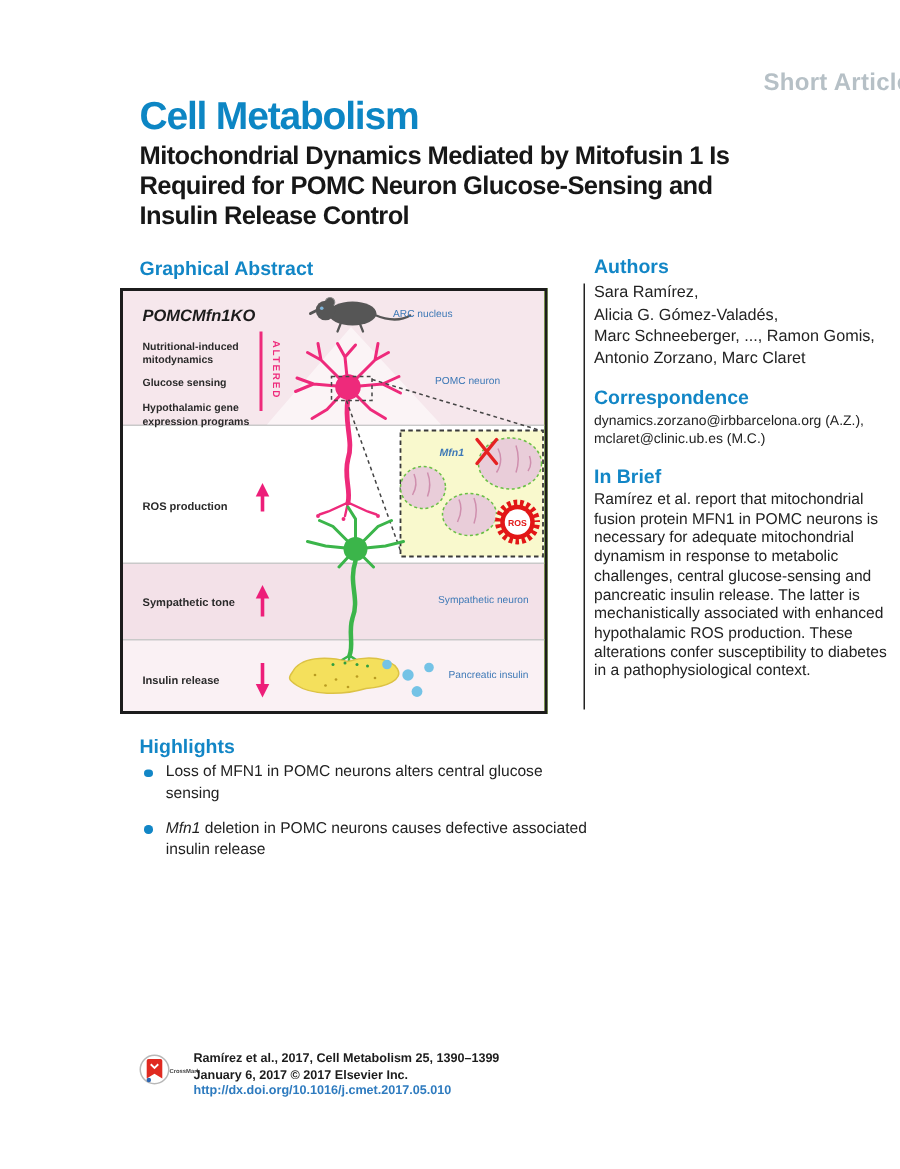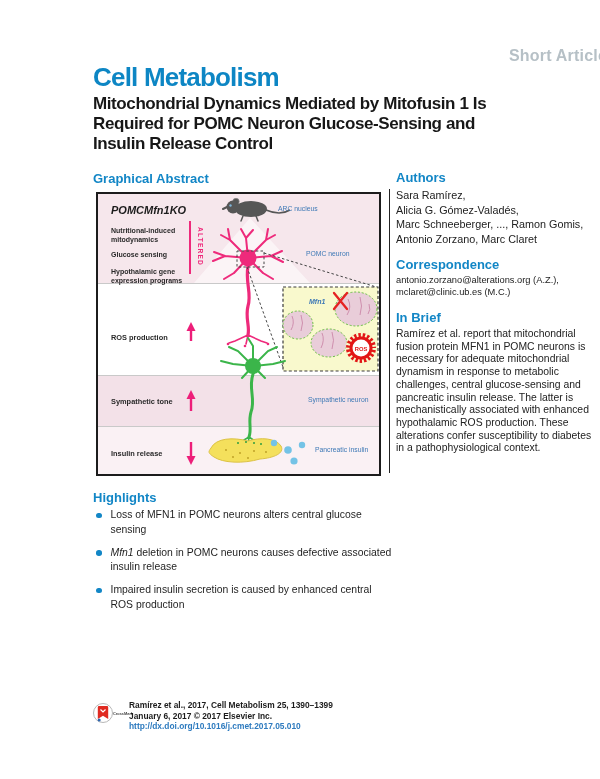--- a/index.html
+++ b/index.html
@@ -5,21 +5,21 @@
   html,body{margin:0;padding:0;background:#fff;}
   .page{position:relative;width:600px;height:779px;background:#ffffff;overflow:hidden;
         font-family:"Liberation Sans", sans-serif;color:#1c1c1c;margin-left:44px;}
   .abs{position:absolute;}
   .short-article{top:47px;right:37px;font-size:16px;font-weight:bold;color:#b6c0c6;letter-spacing:.2px;}
   .journal{top:62px;left:49px;font-size:26px;font-weight:bold;color:#0d86c4;letter-spacing:-.8px;}
   .title{top:94px;left:49px;width:480px;font-size:17px;line-height:20px;font-weight:bold;
          color:#171717;letter-spacing:-.4px;}
   .sec-head{font-size:13px;font-weight:bold;color:#1286c6;}
   .ga-head{top:171px;left:49px;}
-  .figure{top:192px;left:52px;width:281px;height:280px;border:2.5px solid #1c1c1c;background:#84cc16;}
+  .figure{top:192px;left:36px;width:281px;height:280px;border:2.5px solid #1c1c1c;background:#84cc16;}
   .figure svg{display:block;}
   svg text{font-family:"Liberation Sans", sans-serif;}
   .authors-head{top:170px;left:352px;}
   .vrule{top:189px;left:345px;width:1px;height:284px;background:#222;}
   .names{top:188px;left:352px;font-size:10.8px;line-height:14.6px;color:#222;white-space:nowrap;}
   .corr-head{top:257px;left:352px;}
   .emails{top:275px;left:352px;font-size:9.3px;line-height:11.9px;color:#222;white-space:nowrap;}
   .emails a{color:#222;text-decoration:none;}
   .inbrief-head{top:310px;left:352px;}
   .inbrief{top:328px;left:352px;width:201px;font-size:10.4px;line-height:12.7px;color:#222;}
@@ -174,40 +174,36 @@
   <div class="abs vrule"></div>
   <div class="abs sec-head authors-head">Authors</div>
   <div class="abs names">
     <div>Sara Ramírez,</div>
     <div>Alicia G. Gómez-Valadés,</div>
     <div>Marc Schneeberger, ..., Ramon Gomis,</div>
     <div>Antonio Zorzano, Marc Claret</div>
   </div>
   <div class="abs sec-head corr-head">Correspondence</div>
   <div class="abs emails">
-    <div><a href="#">antonio.zorzano@alterations.org (A.Z.),</a></div>
+    <div><a href="#">dynamics.zorzano@irbbarcelona.org (A.Z.),</a></div>
     <div><a href="#">mclaret@clinic.ub.es (M.C.)</a></div>
   </div>
   <div class="abs sec-head inbrief-head">In Brief</div>
   <div class="abs inbrief">Ramírez et al. report that mitochondrial fusion protein MFN1 in POMC neurons is necessary for adequate mitochondrial dynamism in response to metabolic challenges, central glucose-sensing and pancreatic insulin release. The latter is mechanistically associated with enhanced hypothalamic ROS production. These alterations confer susceptibility to diabetes in a pathophysiological context.</div>
 
   <div class="abs sec-head hl-head">Highlights</div>
   <div class="abs hl-list">
     <div class="hl-item">
       <span class="dot"></span>
       <div class="hl-text"><i></i><span>Loss of MFN1 in POMC neurons alters central glucose sensing</span></div>
     </div>
     <div class="hl-item">
       <span class="dot"></span>
       <div class="hl-text"><i>Mfn1</i><span> deletion in POMC neurons causes defective associated insulin release</span></div>
     </div>
-    <div class="hl-item">
-      <span class="dot"></span>
-      <div class="hl-text"><i></i><span>Impaired insulin secretion is caused by enhanced central ROS production</span></div>
-    </div>
   </div>
 
   <div class="abs crossmark">
     <svg viewBox="0 0 22 26" width="22" height="26">
       <circle cx="11" cy="13" r="9.5" fill="#ffffff" stroke="#b8b8b8" stroke-width="1"></circle>
       <path d="M7,6 h8 a1.2,1.2 0 0 1 1.2,1.2 V19 l-5.2,-3.2 L5.8,19 V7.2 A1.2,1.2 0 0 1 7,6 Z" fill="#e02a21"></path>
       <path d="M8.5,9.5 l2.5,2.5 2.5,-2.5" stroke="#ffffff" stroke-width="1.2" fill="none"></path>
       <circle cx="7.2" cy="20" r="1.5" fill="#2d66b0"></circle>
     </svg>
     <span class="cm-label">CrossMark</span>

